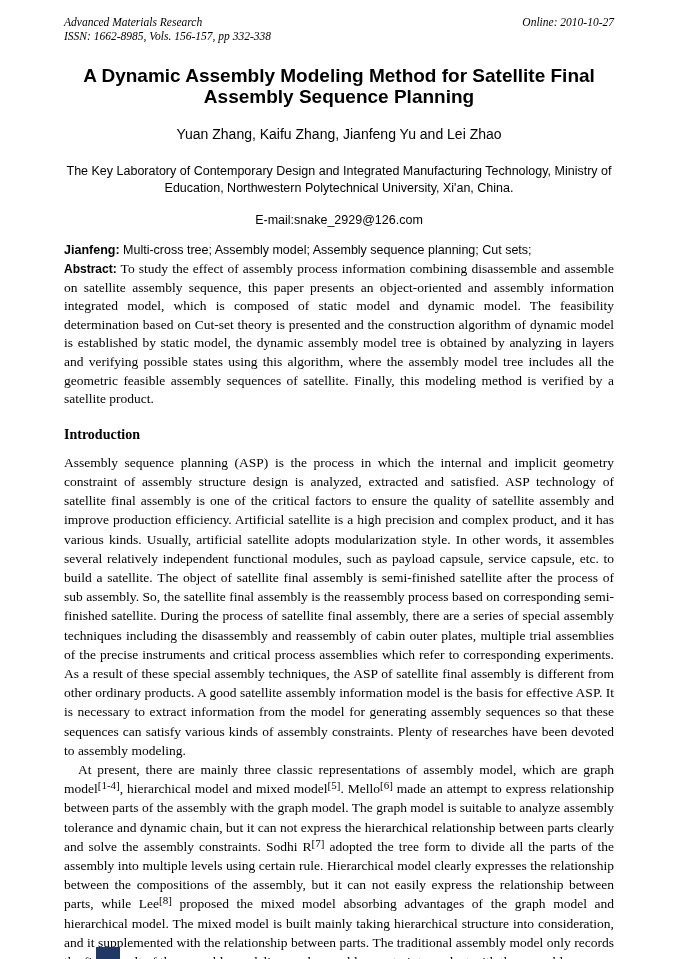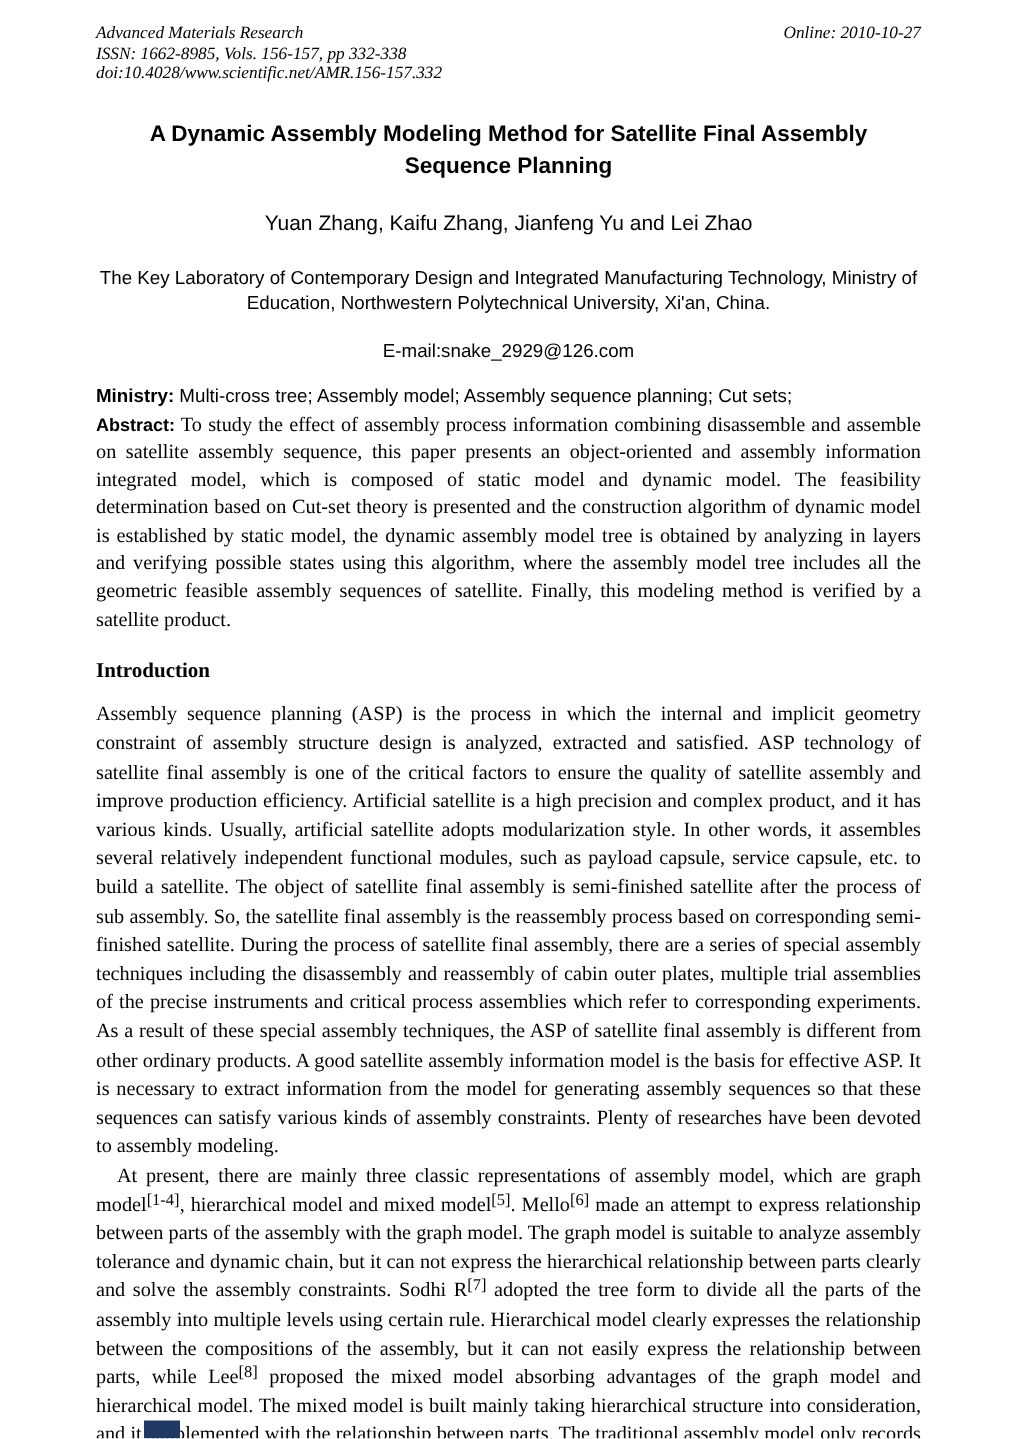--- a/index.html
+++ b/index.html
@@ -25,21 +25,21 @@
   }
   .header-left div { white-space: nowrap; }
   .header-right { white-space: nowrap; }
 
   
   .title {
     margin: 22px 10px 0 10px;
     text-align: center;
     font-family: "Liberation Sans", sans-serif;
     font-weight: bold;
-    font-size: 15px;
+    font-size: 19px;
     line-height: 21px;
     color: #000000;
   }
   .authors {
     margin-top: 19px;
     text-align: center;
     font-family: "Liberation Sans", sans-serif;
     font-size: 14px;
     color: #000000;
   }
@@ -117,35 +117,34 @@
 </style>
 </head>
 <body>
 
 <div class="page">
 
   <header class="page-header">
     <div class="header-left">
       <div>Advanced Materials Research</div>
       <div>ISSN: 1662-8985, Vols. 156-157, pp 332-338</div>
-      <div>doi:10.4028/www.scientific.net/AMR.156-157.332</div>
     </div>
     <div class="header-right">Online: 2010-10-27</div>
   </header>
 
   <h1 class="title">A Dynamic Assembly Modeling Method for Satellite Final Assembly Sequence Planning</h1>
 
   <div class="authors">Yuan Zhang, Kaifu Zhang, Jianfeng Yu and Lei Zhao</div>
 
   <div class="affiliation">The Key Laboratory of Contemporary Design and Integrated Manufacturing Technology, Ministry of Education, Northwestern Polytechnical University, Xi'an, China.</div>
 
   <div class="email">E-mail:snake_2929@126.com</div>
 
   <p class="keywords">
-    <span class="label">Ministry:</span>
+    <span class="label">Jianfeng:</span>
     <span>Multi-cross tree; Assembly model; Assembly sequence planning; Cut sets;</span>
   </p>
 
   <p class="abstract">
     <span class="label">Abstract:</span>
     <span>To study the effect of assembly process information combining disassemble and assemble on satellite assembly sequence, this paper presents an object-oriented and assembly information integrated model, which is composed of static model and dynamic model. The feasibility determination based on Cut-set theory is presented and the construction algorithm of dynamic model is established by static model, the dynamic assembly model tree is obtained by analyzing in layers and verifying possible states using this algorithm, where the assembly model tree includes all the geometric feasible assembly sequences of satellite. Finally, this modeling method is verified by a satellite product.</span>
   </p>
 
   <h2 class="section-heading">Introduction</h2>
 

